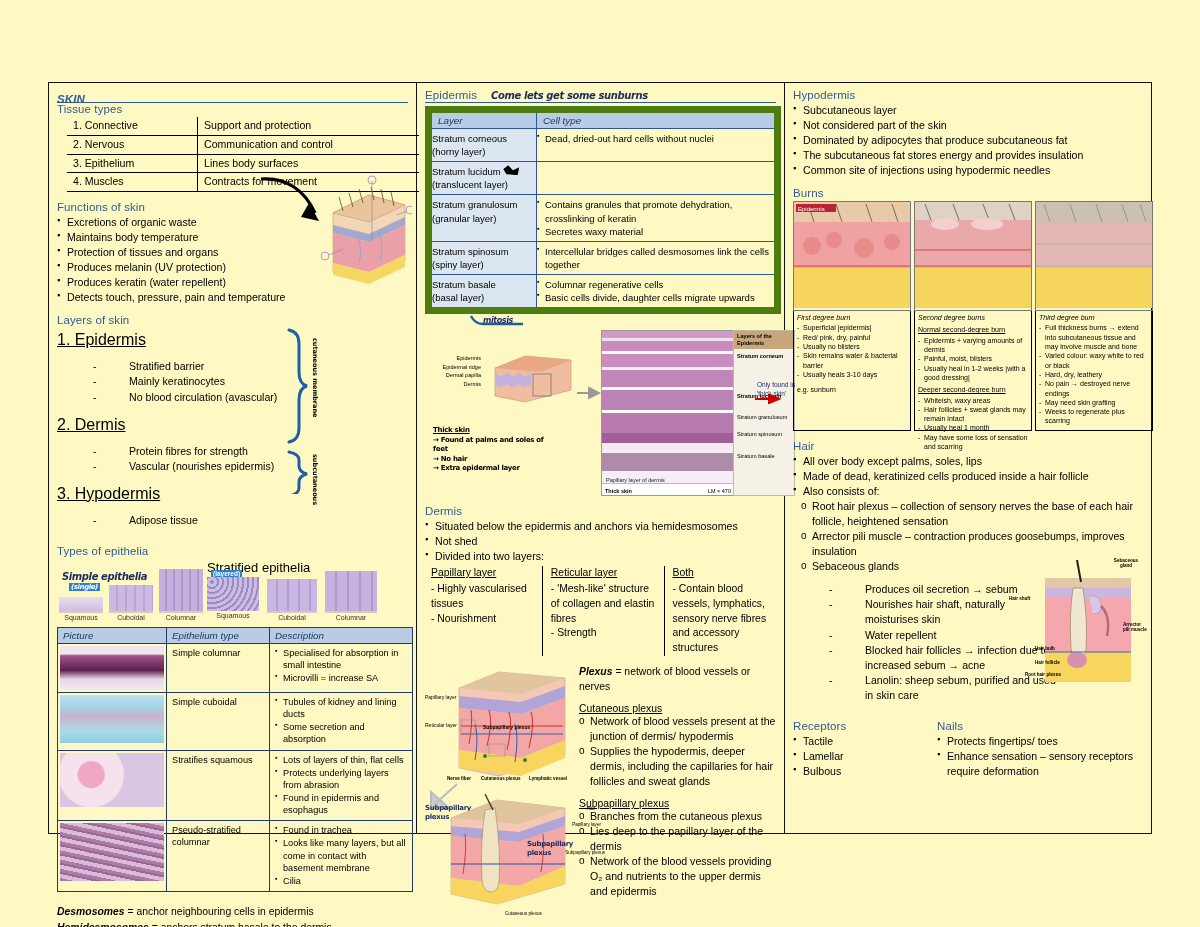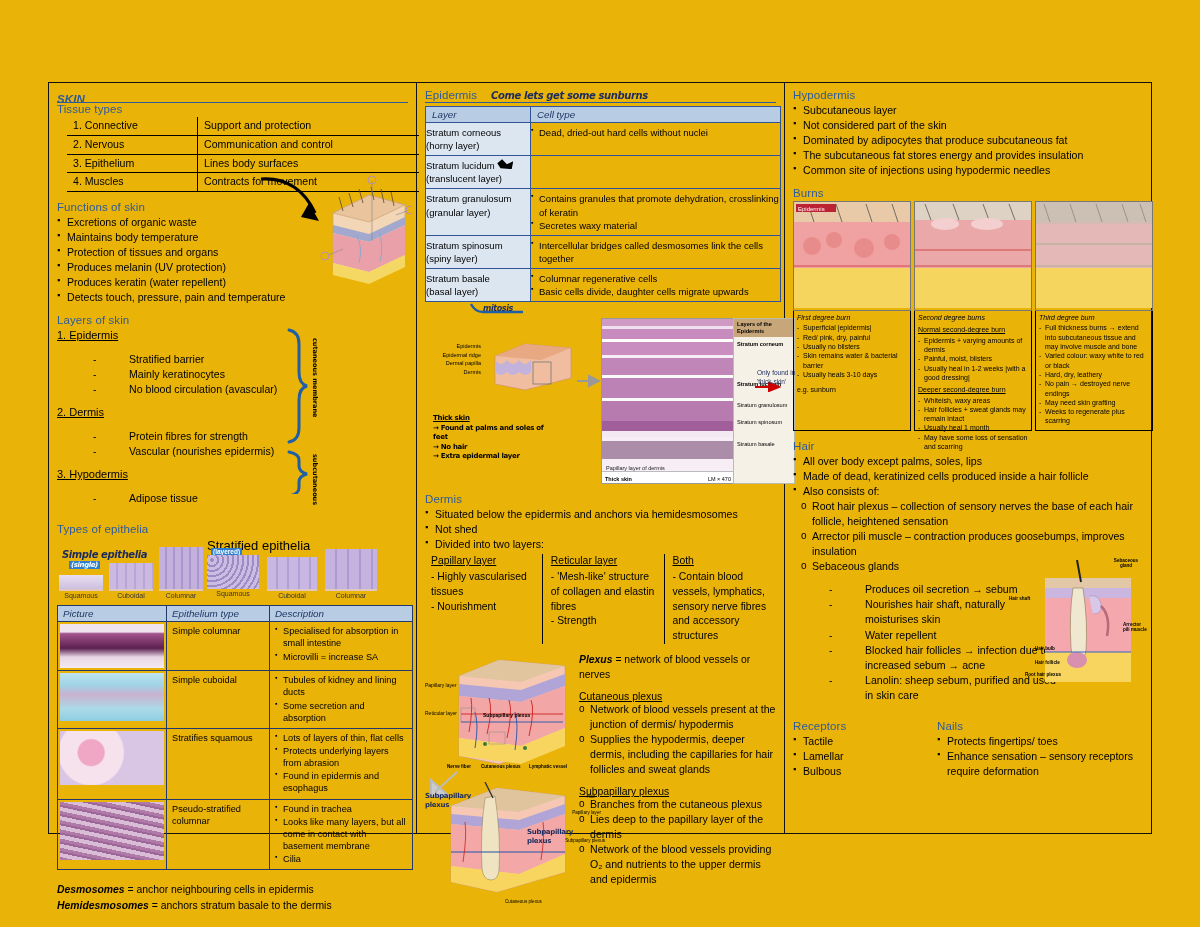--- a/index.html
+++ b/index.html
@@ -1,17 +1,17 @@
 <!DOCTYPE html>
 <html><head>
 <meta charset="utf-8">
 <style>
   html,body{margin:0;padding:0;background:#ffffff;}
   body{font-family:"Liberation Sans", sans-serif;color:#000;}
-  .page{position:relative;width:1200px;height:927px;background:#eab308;overflow:hidden;}
+  .page{position:relative;width:1200px;height:927px;background:#fef9c3;overflow:hidden;}
   .sheet{position:absolute;left:48px;top:82px;width:1104px;height:752px;border:1px solid #111;box-sizing:border-box;}
   .vdiv{position:absolute;top:0;bottom:0;width:1px;background:#111;}
   .col{position:absolute;top:0;bottom:0;box-sizing:border-box;padding:6px 8px;}
   .hdr{color:#2e5b9a;font-size:11.5px;margin:0 0 2px 0;letter-spacing:.1px;}
   .hdr.italic{font-style:italic;font-weight:bold;}
   ul.b{list-style:none;margin:0 0 0 0;padding:0;}
   ul.b>li{font-size:10.6px;line-height:1.42;padding-left:10px;position:relative;}
   ul.b>li:before{content:"▪";position:absolute;left:0;top:-1px;font-size:9px;}
   ul.o{list-style:none;margin:0;padding:0 0 0 8px;}
   ul.o>li{font-size:10.6px;line-height:1.42;padding-left:11px;position:relative;}
@@ -19,33 +19,33 @@
   ul.d{list-style:none;margin:8px;padding:0 0 0 28px;}
   ul.d>li{font-size:10.6px;line-height:1.42;padding-left:36px;position:relative;}
   ul.d>li:before{content:"-";position:absolute;left:0;top:0;}
   .sp{height:9px;}
   
   table.tt{border-collapse:collapse;width:352px;margin:1px 0 0 10px;font-size:10.6px;}
   table.tt td{border-bottom:1.3px solid #000;padding:2px 4px 2px 6px;line-height:1.3;}
   table.tt td.l{width:120px;border-right:1.3px solid #000;}
   
   ol.nl{margin:0;padding:0;list-style:none;}
-  ol.nl>li{font-size:11px;line-height:1.45;}
+  ol.nl>li{font-size:16px;line-height:1.45;}
   .u{text-decoration:underline;}
   
   table.et{border-collapse:collapse;width:356px;font-size:9.2px;border:1px solid #213a6b;margin-top:2px;}
   table.et th{background:#b8cce4;border:1px solid #213a6b;font-style:italic;font-weight:normal;font-size:9.8px;text-align:left;padding:2px 5px;color:#1f3864;}
   table.et td{border:1px solid #213a6b;padding:3px 5px;vertical-align:top;line-height:1.32;}
   table.et td.pic{padding:2px;width:104px;}
   table.et td.typ{width:92px;}
   table.et ul{list-style:none;margin:0;padding:0;}
   table.et ul li{padding-left:8px;position:relative;margin-bottom:1px;}
   table.et ul li:before{content:"▪";position:absolute;left:0;top:-1px;font-size:7px;}
   
-  table.ep{border-collapse:collapse;width:356px;font-size:9.5px;border:1px solid #4d7c0f;}
+  table.ep{border-collapse:collapse;width:356px;font-size:9.5px;border:7px solid #4d7c0f;}
   table.ep th{background:#b8cce4;border:1px solid #2f5597;font-style:italic;font-weight:normal;text-align:left;padding:2px 6px;color:#1f3864;font-size:9.8px;}
   table.ep td{border:1px solid #2f5597;padding:3px 0;vertical-align:top;line-height:1.38;}
   table.ep td.lay{background:#dce6f1;width:104px;}
   table.ep ul{list-style:none;margin:0;padding:0;}
   table.ep ul li{padding-left:8px;position:relative;}
   table.ep ul li:before{content:"▪";position:absolute;left:0;top:-1px;font-size:7px;}
   
   .d3{display:flex;margin-top:2px;}
   .d3 .c{font-size:10.4px;line-height:1.42;padding:0 8px;}
   .d3 .c+.c{border-left:1.6px solid #000;}

